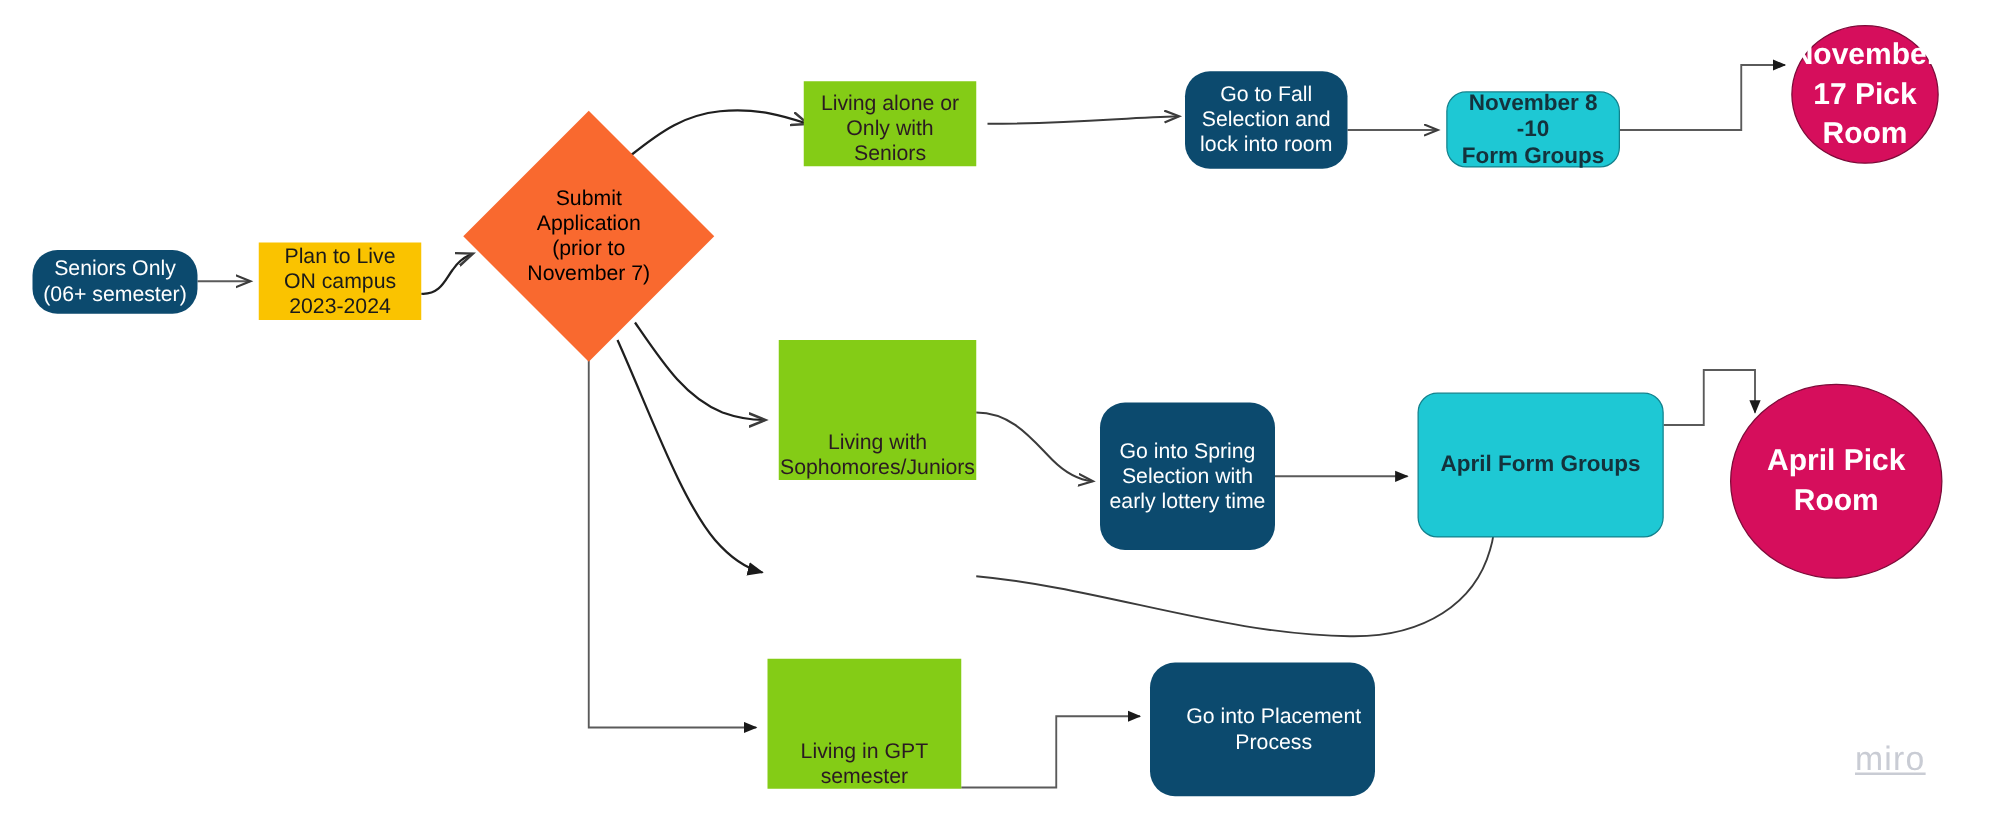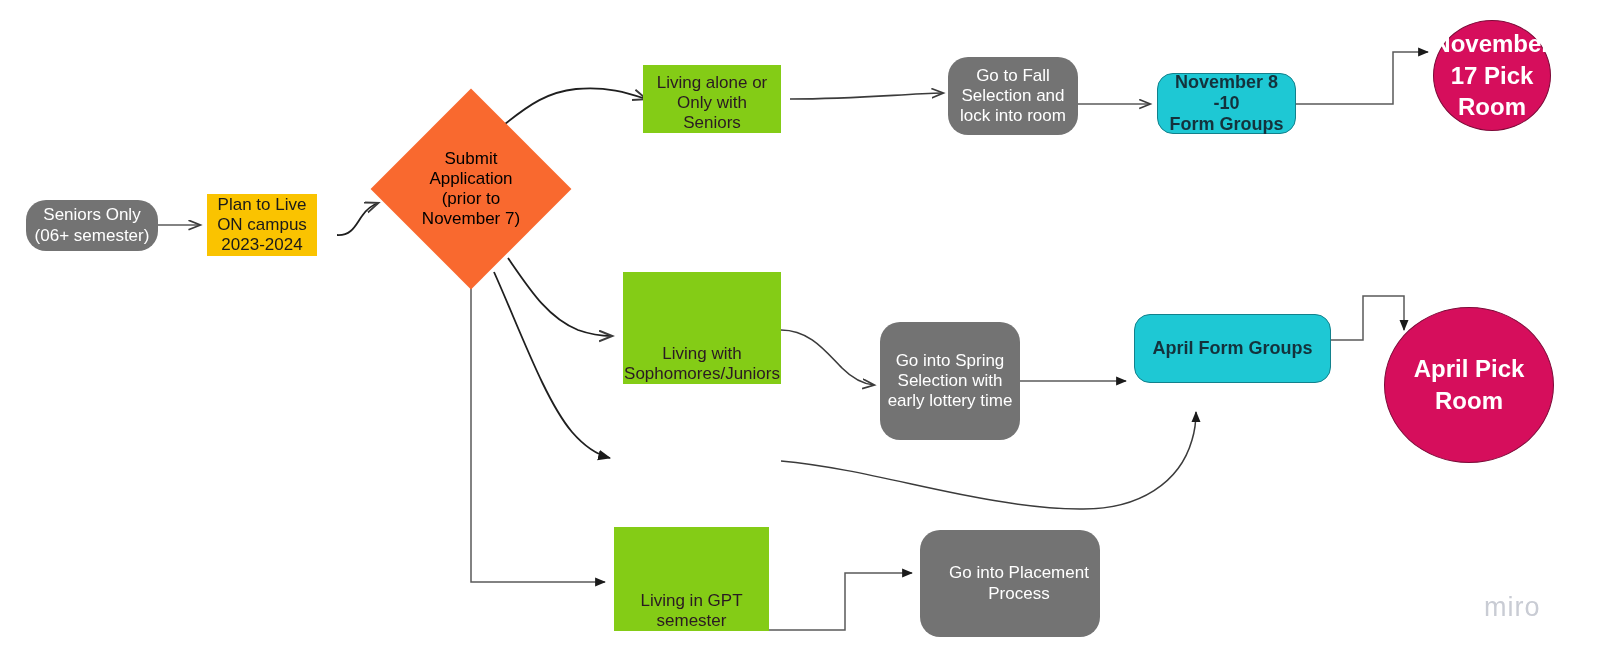--- a/index.html
+++ b/index.html
@@ -36,21 +36,21 @@
     line-height: 1.18;
   }
   .node .label {
     display: block;
     white-space: pre-line;
     padding: 0 6px;
   }
 
   
   .n-black {
-    background: #737373;
+    background: #0c4a6e;
     color: #ffffff;
     border-radius: 20px;
     font-size: 17px;
     font-weight: 400;
   }
   
   .n-yellow {
     background: #fac300;
     color: #1a1a1a;
     font-size: 17px;
@@ -107,20 +107,21 @@
     line-height: 1.32;
   }
 
   .watermark {
     position: absolute;
     color: #c9ccd4;
     font-size: 27px;
     letter-spacing: 1px;
     font-weight: 400;
     user-select: none;
+    text-decoration: underline;
   }
 </style>
 </head>
 <body>
 
 <div id="board">
 
   <svg id="edges" viewBox="0 0 1600 665" xmlns="http://www.w3.org/2000/svg">
     <defs>
       <marker id="arrowThin" markerWidth="9" markerHeight="9" refX="7.2" refY="3.4" orient="auto" markerUnits="strokeWidth">
@@ -157,21 +158,21 @@
 
     <path d="M1331,340 L1363,340 L1363,296 L1404,296 L1404,330" fill="none" stroke="#5a5a5a" stroke-width="1.5" marker-end="url(#arrowSolid)"></path>
 
     <path d="M769,630 L845,630 L845,573 L912,573" fill="none" stroke="#5a5a5a" stroke-width="1.5" marker-end="url(#arrowSolid)"></path>
   </svg>
 
   <div class="node n-black" style="left:26px; top:200px; width:132px; height:51px;">
     <span class="label">Seniors Only (06+ semester)</span>
   </div>
 
-  <div class="node n-yellow" style="left:207px; top:194px; width:110px; height:62px;">
+  <div class="node n-yellow" style="left:207px; top:194px; width:130px; height:62px;">
     <span class="label">Plan to Live ON campus
 2023-2024</span>
   </div>
 
   <div class="node n-diamond" style="left:400px; top:118px; width:142px; height:142px;">
     <span class="diamond-shape"></span>
     <span class="label">Submit
 Application
 (prior to
 November 7)</span>
@@ -204,21 +205,21 @@
 Sophomores/Juniors</span>
   </div>
 
 
   <div class="node n-black" style="left:880px; top:322px; width:140px; height:118px;">
     <span class="label">Go into Spring
 Selection with
 early lottery time</span>
   </div>
 
-  <div class="node n-cyan" style="left:1134px; top:314px; width:197px; height:69px;">
+  <div class="node n-cyan" style="left:1134px; top:314px; width:197px; height:116px;">
     <span class="label">April Form Groups</span>
   </div>
 
   <div class="node n-magenta" style="left:1384px; top:307px; width:170px; height:156px;">
     <span class="label">April Pick
 Room</span>
   </div>
 
   <div class="node n-pink" style="left:614px; top:527px; width:155px; height:104px; padding-top:32px;">
     <span class="label">Living in GPT

